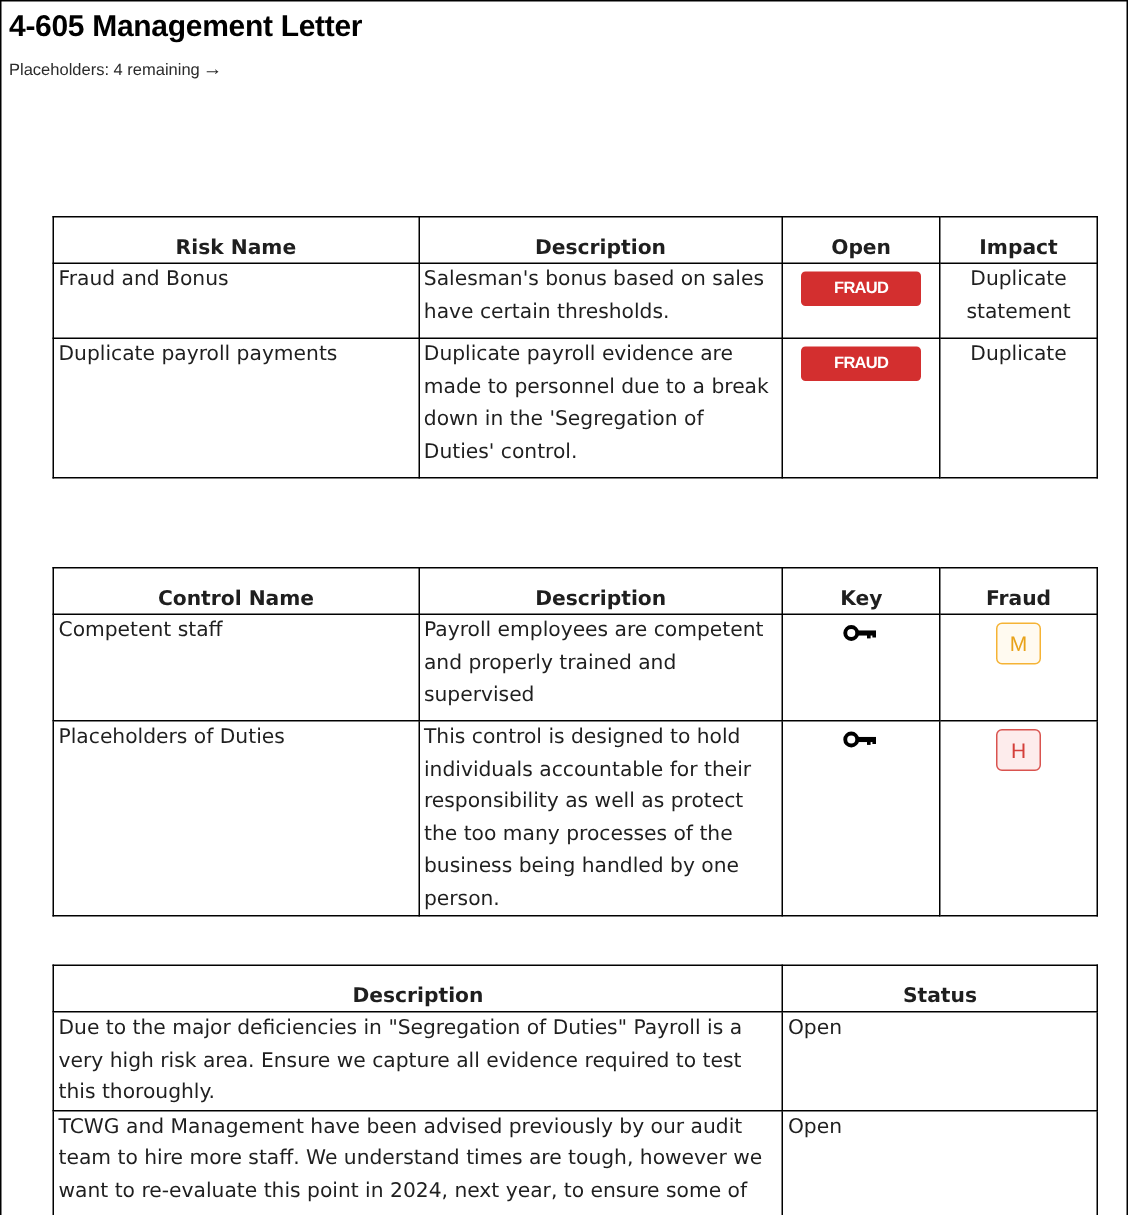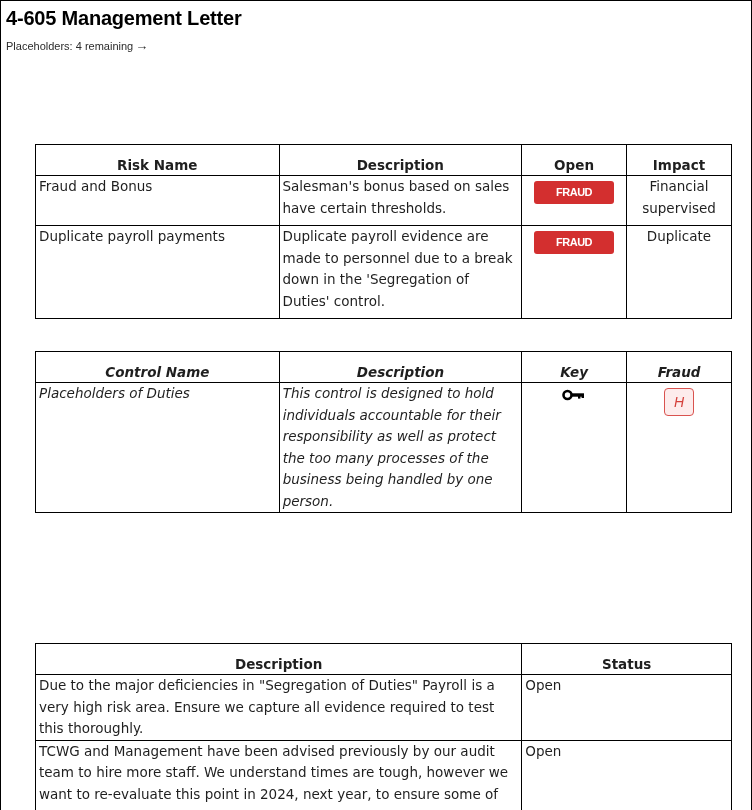--- a/index.html
+++ b/index.html
@@ -60,21 +60,21 @@
     table.grid th {
       font-weight: bold;
       font-size: 13.5px;
       text-align: center;
       padding-top: 10px;
       line-height: 20px;
       font-weight: 600;
     }
     table.grid td.center { text-align: center; }
     #risk-table { top: 143px; }
-    #control-table { top: 350px; font-style: italic; }
+    #control-table { top: 377px; }
     #obs-table { top: 642px; }
 
     .badge-fraud {
       display: inline-block;
       width: 80px;
       height: 23px;
       margin-top: 5px;
       background: #d32f2f;
       border-radius: 3px;
       color: #fff;
@@ -130,21 +130,21 @@
         <th>Impact</th>
       </tr>
     </thead>
     <tbody>
       <tr style="height:50px">
         <td>Fraud and Bonus</td>
         <td>Salesman's bonus based on sales have certain thresholds.</td>
         <td class="center">
           <span class="badge-fraud">FRAUD</span>
         </td>
-        <td class="center">Financial supervised</td>
+        <td class="center">Duplicate statement</td>
       </tr>
       <tr style="height:93px">
         <td>Duplicate payroll payments</td>
         <td>Duplicate payroll evidence are made to personnel due to a break down in the 'Segregation of Duties' control.</td>
         <td class="center">
           <span class="badge-fraud">FRAUD</span>
         </td>
         <td class="center">Duplicate</td>
       </tr>
     </tbody>
@@ -159,20 +159,35 @@
     </colgroup>
     <thead>
       <tr>
         <th>Control Name</th>
         <th>Description</th>
         <th>Key</th>
         <th>Fraud</th>
       </tr>
     </thead>
     <tbody>
+      <tr style="height:71px">
+        <td>Competent staff</td>
+        <td>Payroll employees are competent and properly trained and supervised</td>
+        <td class="center">
+          <svg class="key-icon" viewBox="0 0 24 14">
+            <circle cx="5.5" cy="7" r="4" fill="none" stroke="#000" stroke-width="2.6"></circle>
+            <rect x="9" y="5.3" width="13" height="3.4" fill="#000"></rect>
+            <rect x="16" y="7" width="2.4" height="3.6" fill="#000"></rect>
+            <rect x="19.6" y="7" width="2.4" height="3" fill="#000"></rect>
+          </svg>
+        </td>
+        <td class="center">
+          <span class="impact-badge impact-m">M</span>
+        </td>
+      </tr>
       <tr style="height:115px">
         <td>Placeholders of Duties</td>
         <td>This control is designed to hold individuals accountable for their responsibility as well as protect the too many processes of the business being handled by one person.</td>
         <td class="center">
           <svg class="key-icon" viewBox="0 0 24 14">
             <circle cx="5.5" cy="7" r="4" fill="none" stroke="#000" stroke-width="2.6"></circle>
             <rect x="9" y="5.3" width="13" height="3.4" fill="#000"></rect>
             <rect x="16" y="7" width="2.4" height="3.6" fill="#000"></rect>
             <rect x="19.6" y="7" width="2.4" height="3" fill="#000"></rect>
           </svg>

